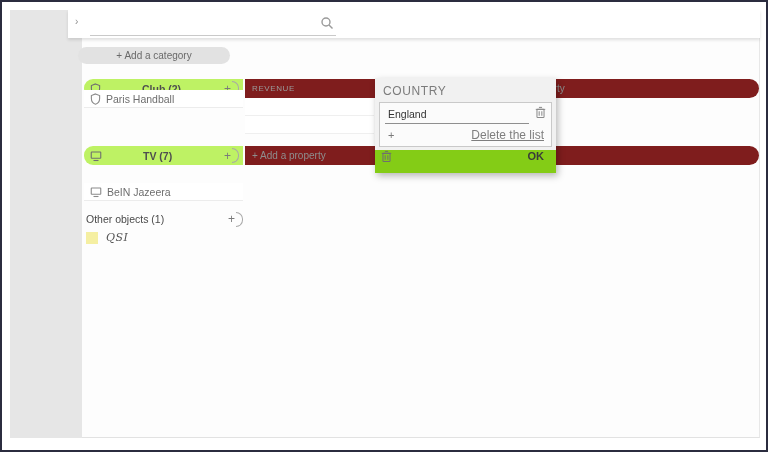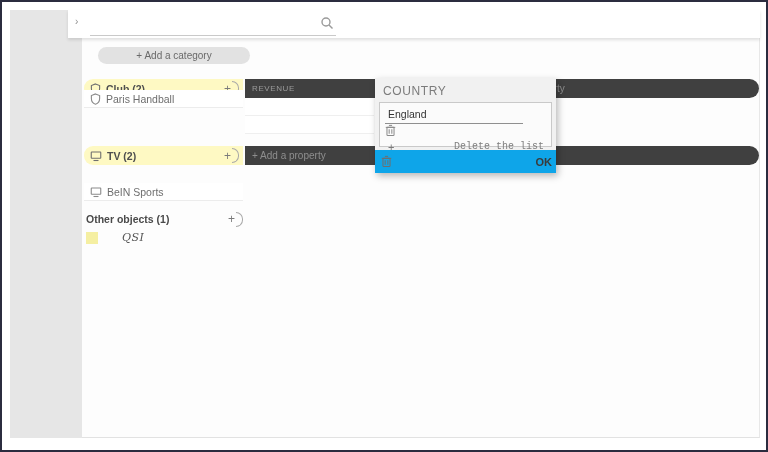--- a/index.html
+++ b/index.html
@@ -11,66 +11,66 @@
              border-right:1px solid #e8e8e8; border-bottom:1px solid #e2e2e2; }
 
   .topbar { position:absolute; left:66px; top:8px; width:692px; height:28px; background:#ffffff;
             box-shadow:0 2px 3px rgba(0,0,0,0.12); }
   .chev { position:absolute; left:7px; top:6px; font-size:10px; color:#8f8f8f; cursor:pointer; }
   .searchline { position:absolute; left:22px; top:4px; width:246px; height:22px; border:none;
                 border-bottom:1px solid #c9c9c9; background:transparent; font-size:11px; color:#555;
                 padding:2px 18px 2px 2px; outline:none; }
   .search-ico { position:absolute; left:252px; top:6px; }
 
-  .pill-addcat { position:absolute; left:96px; top:45px; width:152px; height:17px; border:none;
+  .pill-addcat { position:absolute; left:76px; top:45px; width:152px; height:17px; border:none;
                  border-radius:9px; background:#e2e2e2; font-size:10px; color:#6a6a6a; cursor:pointer;
                  font-family:"Liberation Sans", sans-serif; }
 
-  .cathdr { position:absolute; left:82px; width:159px; height:19px; background:#fef9c3;
-            border-radius:9px 0 0 9px; display:flex; align-items:center; padding:0 4px 0 6px; cursor:pointer; }
+  .cathdr { position:absolute; left:82px; width:159px; height:19px; background:#bef264;
+            border-radius:9px 0 0 9px; display:flex; align-items:center; padding:0 4px 0 6px; cursor:pointer;gap:36px; }
   .cathdr .lbl { font-size:10.5px; font-weight:700; color:#4f4f4f; margin-left:5px; flex:1; }
   .plus-wrap { display:flex; align-items:center; height:16px; }
   .plus-wrap .plus { font-size:12px; color:#7a7a7a; line-height:14px; }
   .plus-wrap .arc { width:7px; height:15px; border:1px solid #a8a8a8; border-left:none;
                     border-radius:0 8px 8px 0; margin-left:1px; }
 
-  .propstrip { position:absolute; left:243px; width:514px; height:19px; background:#404040;
+  .propstrip { position:absolute; left:243px; width:514px; height:19px; background:#7f1d1d;
                border-radius:0 10px 10px 0; }
   .prophdr { position:absolute; left:7px; top:5px; font-size:8px; letter-spacing:0.6px; color:#9b9b9b; }
   .addprop { position:absolute; top:4px; font-size:10px; color:#8e8e8e; white-space:nowrap; cursor:pointer; }
   .addprop.club { left:246px; }
   .addprop.tv   { left:7px; }
 
   .itemrow { position:absolute; left:82px; width:159px; height:18px; background:#fff;
              border-bottom:1px solid #ececec; display:flex; align-items:center; padding-left:6px; cursor:pointer; }
   .itemrow .nm { font-size:10.5px; color:#6e6e6e; margin-left:5px; }
   .cellrow { position:absolute; left:243px; width:129px; height:18px; background:#fff;
              border-bottom:1px solid #efefef; cursor:pointer; }
 
   .otherhdr { position:absolute; left:82px; top:208px; width:159px; height:18px; display:flex;
               align-items:center; padding-left:2px; }
-  .otherhdr .lbl { font-size:10.5px; color:#4a4a4a; font-weight:700; flex:1; }
-  .qsirow { position:absolute; left:82px; top:228px; height:15px; display:flex; align-items:center; cursor:pointer;gap:16px; }
+  .otherhdr .lbl { font-size:10.5px; color:#4a4a4a; font-weight:400; flex:1; }
+  .qsirow { position:absolute; left:82px; top:228px; height:15px; display:flex; align-items:center; cursor:pointer; }
   .swatch { width:12px; height:12px; background:#f5efa2; margin-left:2px; }
   .qsirow .nm { font-family:"DejaVu Serif", serif; font-style:italic; font-size:11px; color:#565656;
                 margin-left:8px; letter-spacing:0.5px; }
 
   .popup { position:absolute; left:373px; top:76px; width:181px; height:95px; background:#f1f1f1;
            box-shadow:2px 3px 7px rgba(0,0,0,0.28); z-index:10; }
   .popup-title { padding:6px 8px 4px 8px; font-size:12px; letter-spacing:0.6px; color:#7b7b7b; }
   .popup-box { margin:0 4px; border:1px solid #c9c9c9; background:#fbfbfb; height:45px; padding:3px 5px 0 5px; }
-  .val-row { display:flex; align-items:flex-start;flex-direction:column; }
+  .val-row { display:flex; align-items:flex-start; }
   .val-input { flex:1; border:none; border-bottom:1px solid #8f8f8f; background:transparent;
                font-size:10.5px; color:#333; padding:2px 0 3px 3px; outline:none; margin-right:6px;
                font-family:"Liberation Sans", sans-serif; }
   .box-actions { display:flex; justify-content:space-between; align-items:center; padding:4px 2px 0 3px; }
   .addval { border:none; background:transparent; font-size:11px; color:#7a7a7a; cursor:pointer; line-height:10px; }
-  .dellist { font-size:10px; color:#7e7e7e; text-decoration:underline; cursor:pointer;font-family:Liberation Mono, monospace; }
-  .popup-footer { position:absolute; left:0; bottom:0; width:100%; height:23px; background:#0ea5e9;
-                  display:flex; justify-content:space-between; align-items:center; padding:0 4px 0 6px; }
+  .dellist { font-size:12px; color:#7e7e7e; text-decoration:underline; cursor:pointer; }
+  .popup-footer { position:absolute; left:0; bottom:0; width:100%; height:23px; background:#84cc16;
+                  display:flex; justify-content:space-between; align-items:flex-start; padding:0 12px 0 6px; }
   .okbtn { border:none; background:transparent; font-size:11px; font-weight:700; color:#3a3a3a; cursor:pointer;
            font-family:"Liberation Sans", sans-serif; }
   .ticon { cursor:pointer; display:inline-flex; }
   svg { display:block; }
 </style>
 </head>
 <body>
 
 <div id="app">
   <div class="sidebar"></div>
@@ -118,39 +118,39 @@
   <div class="cellrow" style="top:96px"></div>
   <div class="cellrow" style="top:114px"></div>
 
   <div class="cathdr" style="top:144px">
     <span>
       <svg width="12" height="12" viewBox="0 0 24 24" fill="none" stroke="#6f6f6f" stroke-width="2.2">
         <rect x="2.5" y="4" width="19" height="12.5" rx="1"></rect>
           <line x1="7" y1="21" x2="17" y2="21"></line>
       </svg>
     </span>
-    <span class="lbl">TV (2)</span>
+    <span class="lbl">TV (7)</span>
     <span class="plus-wrap">
       <span class="plus">+</span>
       <span class="arc"></span>
     </span>
   </div>
 
   <div class="propstrip" style="top:144px">
     <span class="addprop tv">+ Add a property</span>
   </div>
 
   <div class="itemrow" style="top:181px">
     <span>
       <svg width="12" height="12" viewBox="0 0 24 24" fill="none" stroke="#8a8a8a" stroke-width="2.2">
         <rect x="2.5" y="4" width="19" height="12.5" rx="1"></rect>
           <line x1="7" y1="21" x2="17" y2="21"></line>
       </svg>
     </span>
-    <span class="nm">BeIN Sports</span>
+    <span class="nm">BeIN Jazeera</span>
   </div>
 
   <div class="otherhdr">
     <span class="lbl">Other objects (1)</span>
     <span class="plus-wrap">
       <span class="plus">+</span>
       <span class="arc"></span>
     </span>
   </div>
   <div class="qsirow">

